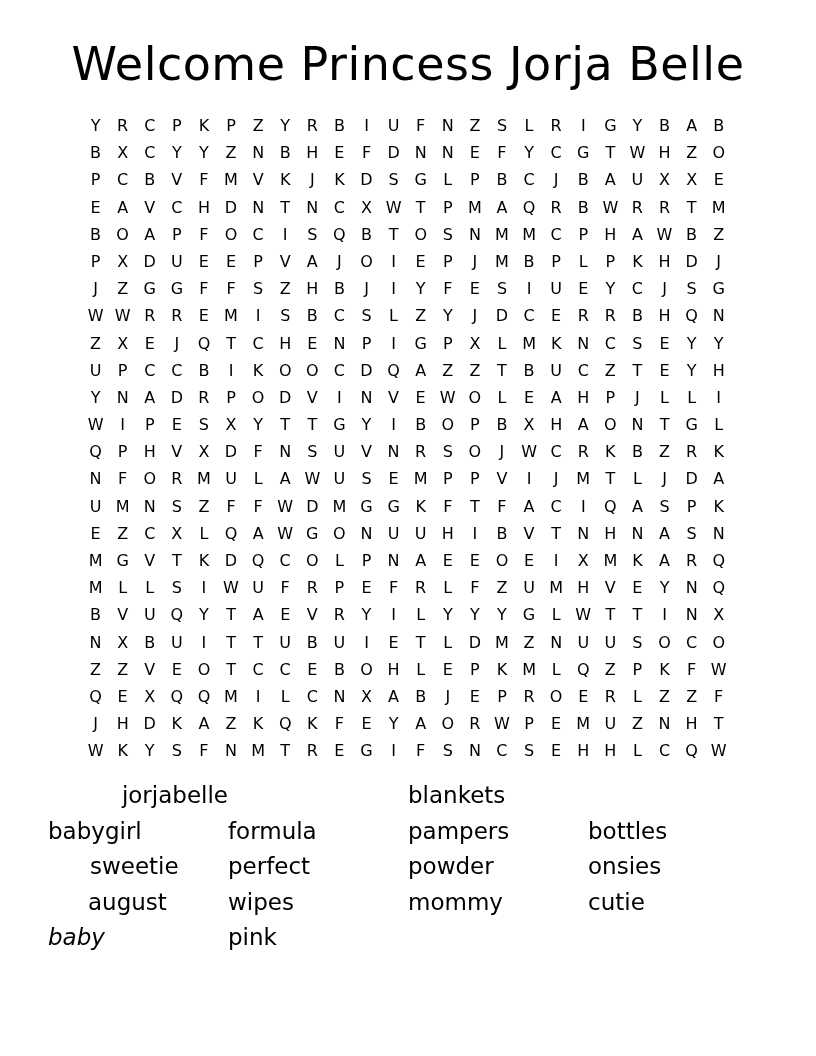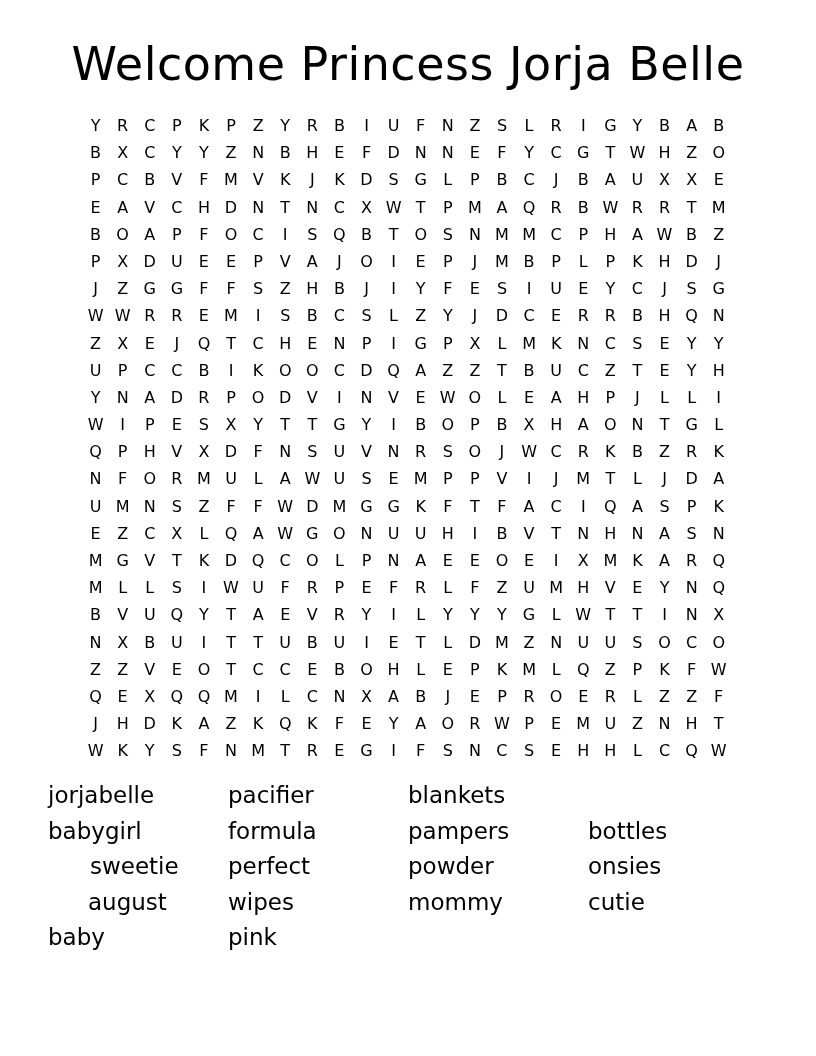--- a/index.html
+++ b/index.html
@@ -641,26 +641,25 @@
       <div class="cell">E</div>
       <div class="cell">H</div>
       <div class="cell">H</div>
       <div class="cell">L</div>
       <div class="cell">C</div>
       <div class="cell">Q</div>
       <div class="cell">W</div>
     </div>
 
   <div class="word-bank" id="word-bank">
-      <div class="word" style="grid-area: 1 / 1;">jorjabelle</div>
+      <div class="word" style="grid-area: 1 / 1; text-align: right;">jorjabelle</div>
       <div class="word" style="grid-area: 2 / 1;">babygirl</div>
       <div class="word" style="grid-area: 3 / 1; margin-left: 42px;">sweetie</div>
       <div class="word" style="grid-area: 4 / 1; margin-left: 40px;">august</div>
-      <div class="word" style="grid-area: 5 / 1;">baby</div>
-      <div class="word" style="grid-area: 1 / 2;">pacifier</div>
+      <div class="word" style="grid-area: 5 / 1; font-style: italic;">baby</div>
       <div class="word" style="grid-area: 3 / 2;">perfect</div>
       <div class="word" style="grid-area: 2 / 2;">formula</div>
       <div class="word" style="grid-area: 4 / 2;">wipes</div>
       <div class="word" style="grid-area: 5 / 2;">pink</div>
       <div class="word" style="grid-area: 1 / 3;">blankets</div>
       <div class="word" style="grid-area: 2 / 3;">pampers</div>
       <div class="word" style="grid-area: 3 / 3;">powder</div>
       <div class="word" style="grid-area: 4 / 3;">mommy</div>
       <div class="word" style="grid-area: 5 / 3;"></div>
       <div class="word" style="grid-area: 2 / 4;">bottles</div>

